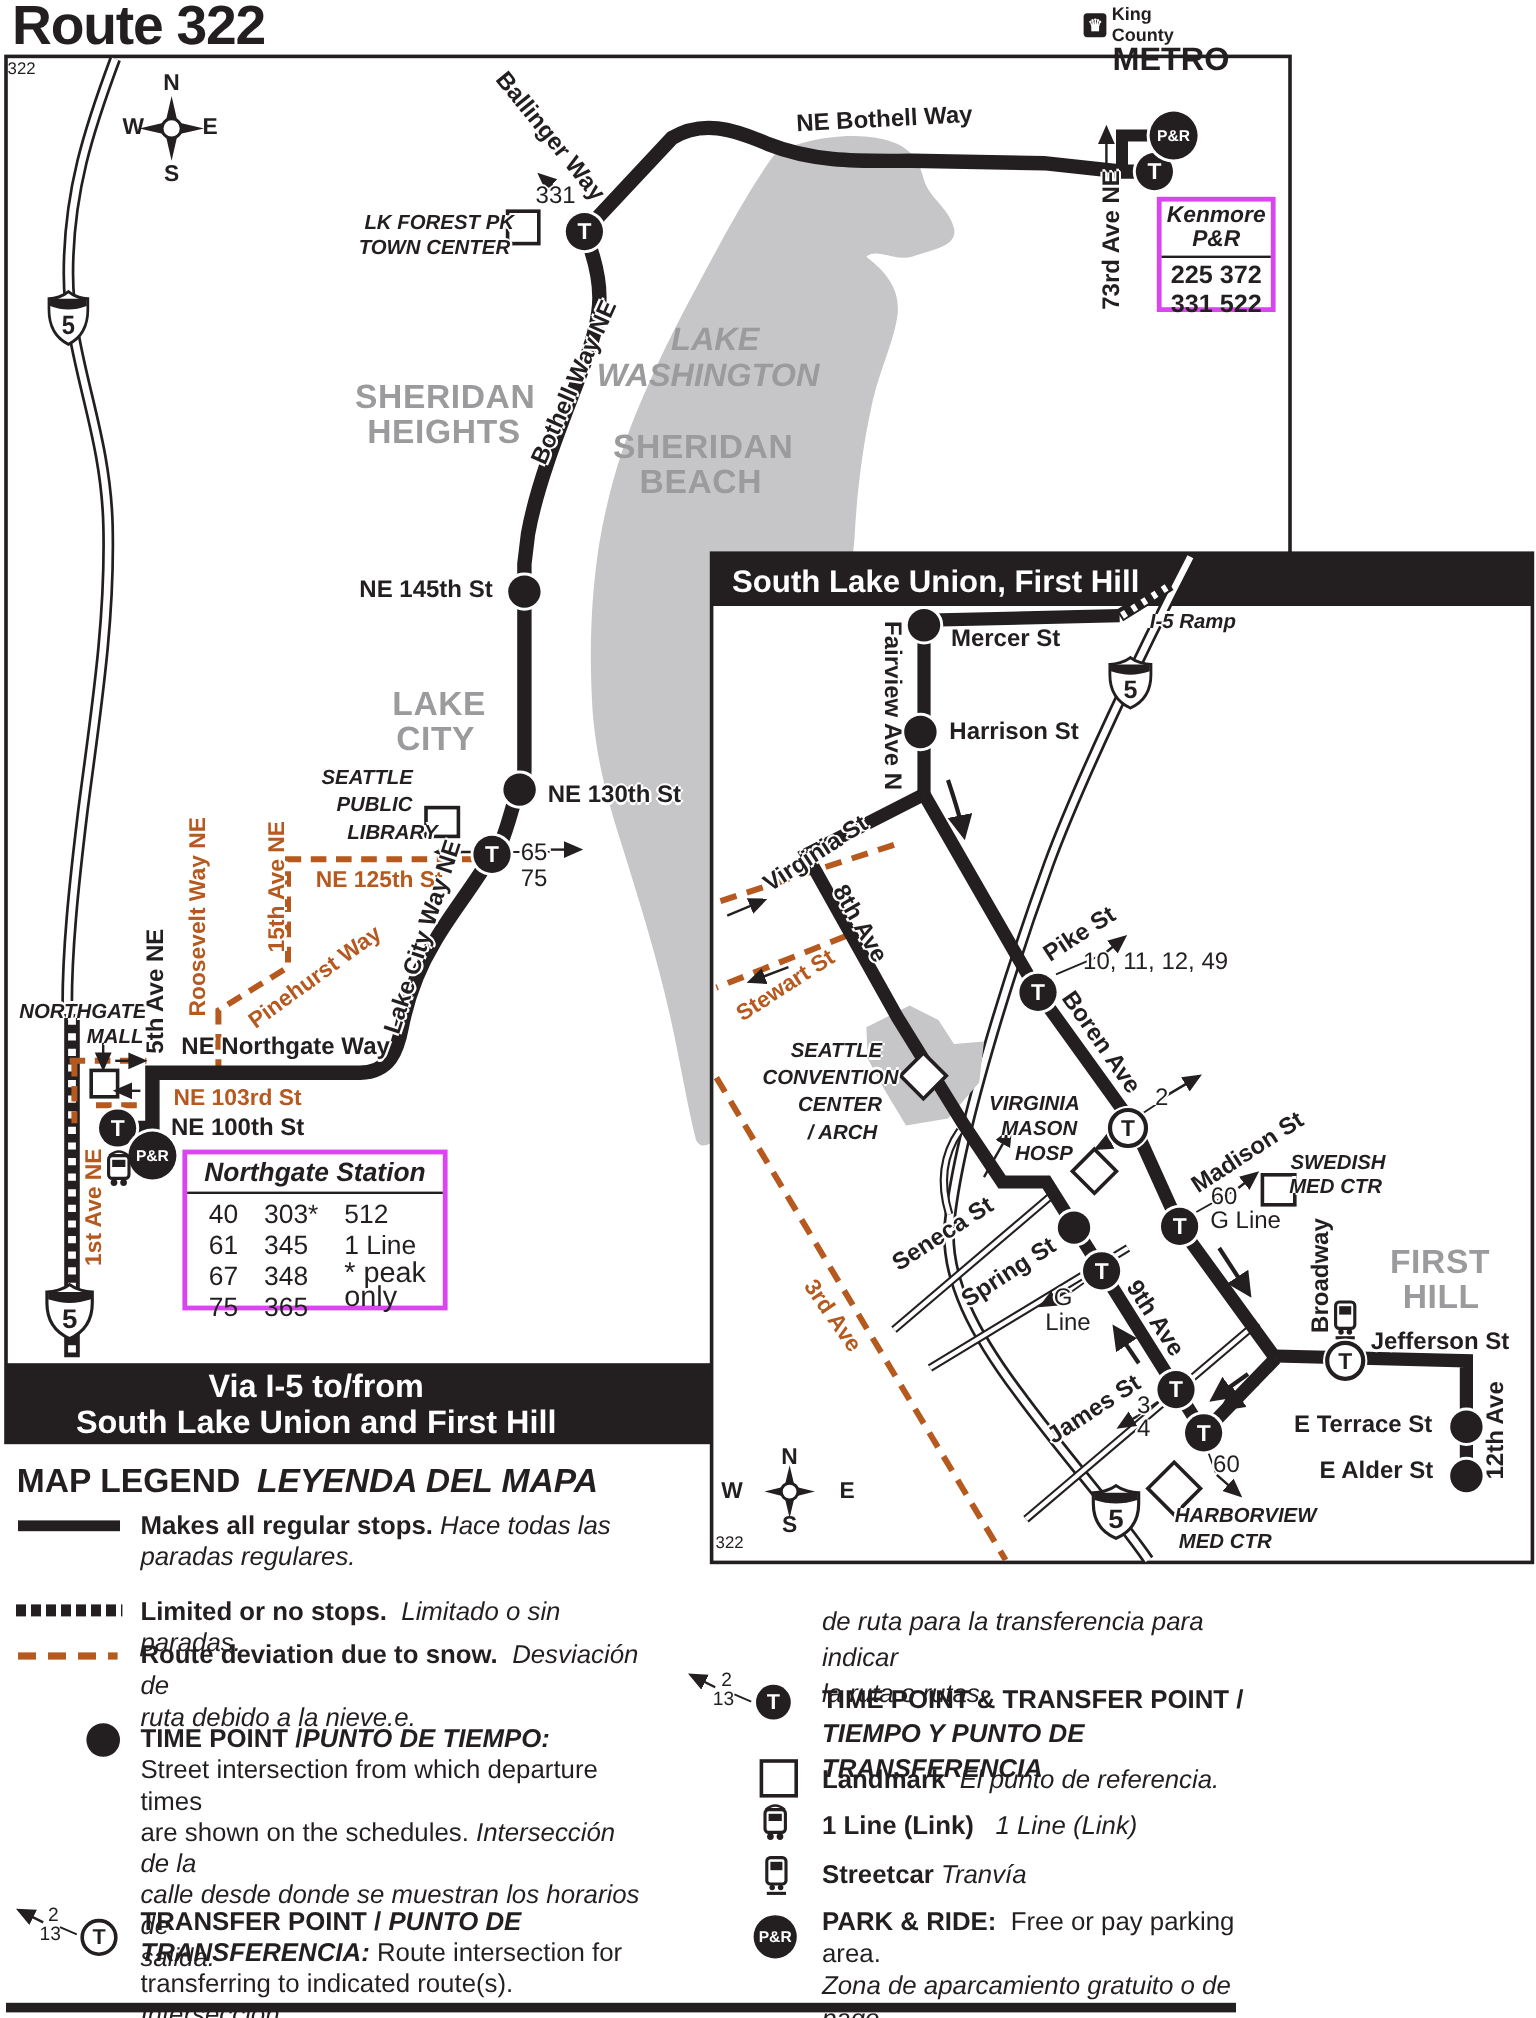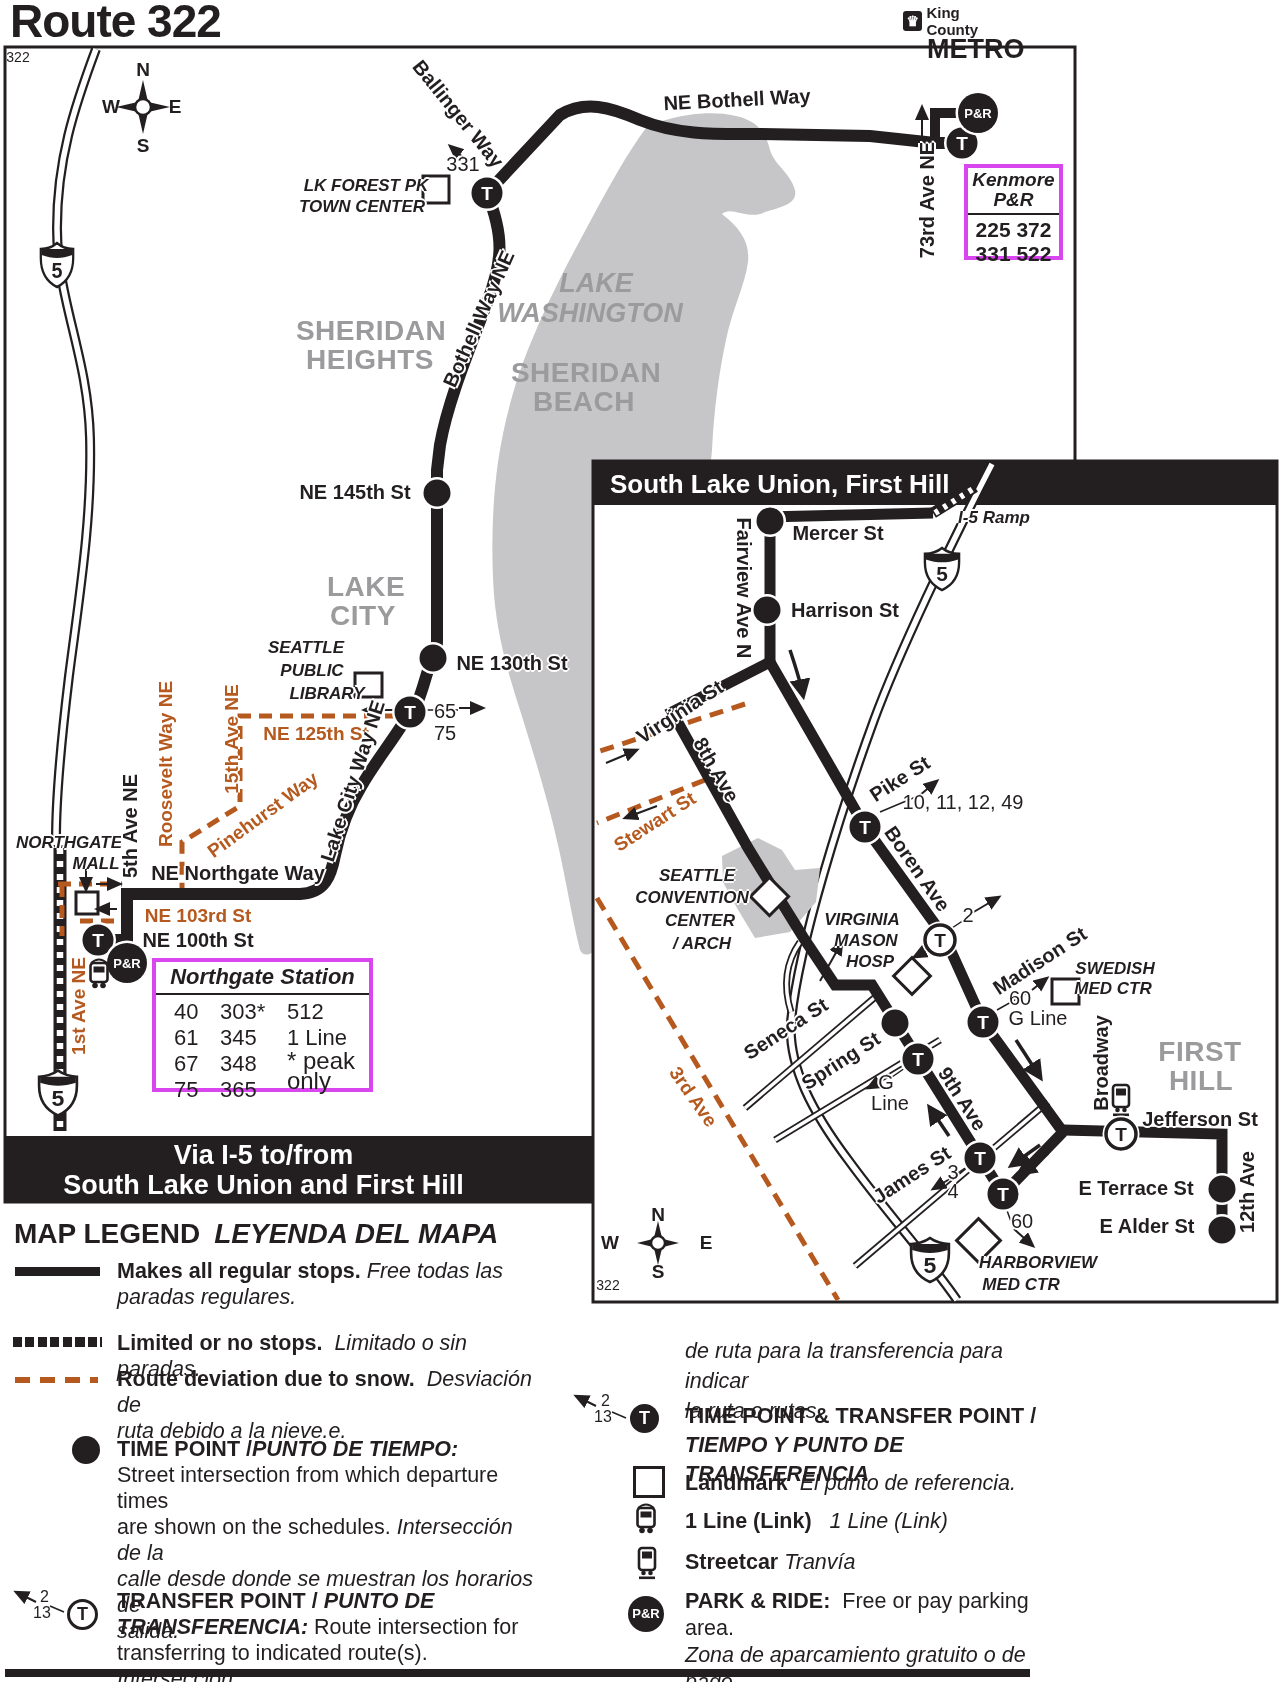--- a/index.html
+++ b/index.html
@@ -485,21 +485,21 @@
     </div>
   </div>
 </div>
 
 <div class="leg leg-title" style="left:14px;top:1218px;">
   <span>MAP LEGEND</span><span class="leg-title-es">LEYENDA DEL MAPA</span>
 </div>
 
 <div class="sw-solid" style="left:15px;top:1267px;width:85px;height:9px;"></div>
 <div class="leg lg-text" style="left:117px;top:1258px;width:410px;">
-  <b>Makes all regular stops.</b> <i>Free todas las</i><br><i>paradas regulares.</i>
+  <b>Makes all regular stops.</b> <i>Hace todas las</i><br><i>paradas regulares.</i>
 </div>
 
 <div class="sw-dot" style="left:13px;top:1337px;width:89px;height:10px;"></div>
 <div class="leg lg-text" style="left:117px;top:1330px;width:420px;">
   <b>Limited or no stops.</b>&nbsp; <i>Limitado o sin paradas.</i>
 </div>
 
 <div class="sw-dash" style="left:15px;top:1377px;width:83px;height:6px;"></div>
 <div class="leg lg-text" style="left:117px;top:1366px;width:420px;">
   <b>Route deviation due to snow.</b>&nbsp; <i>Desviación de</i><br><i>ruta debido a la nieve.e.</i>

